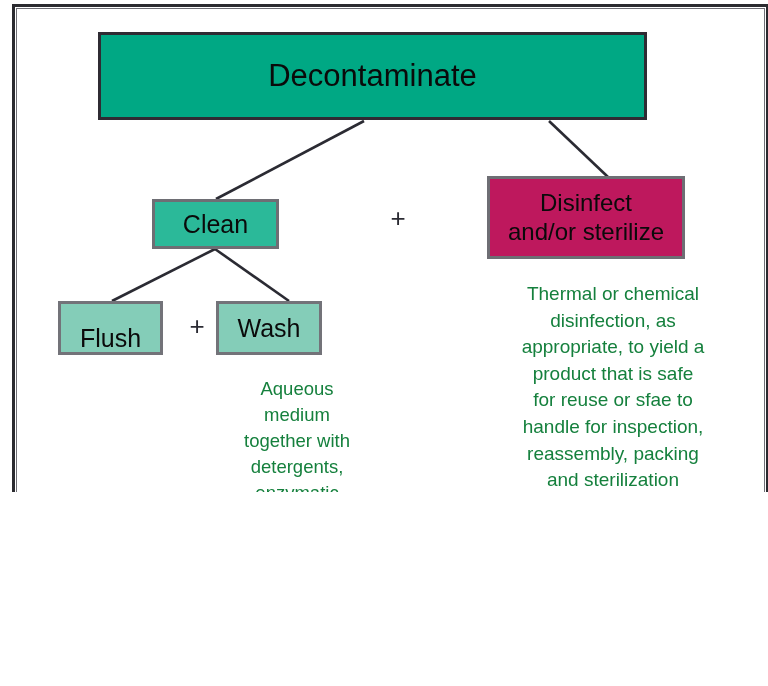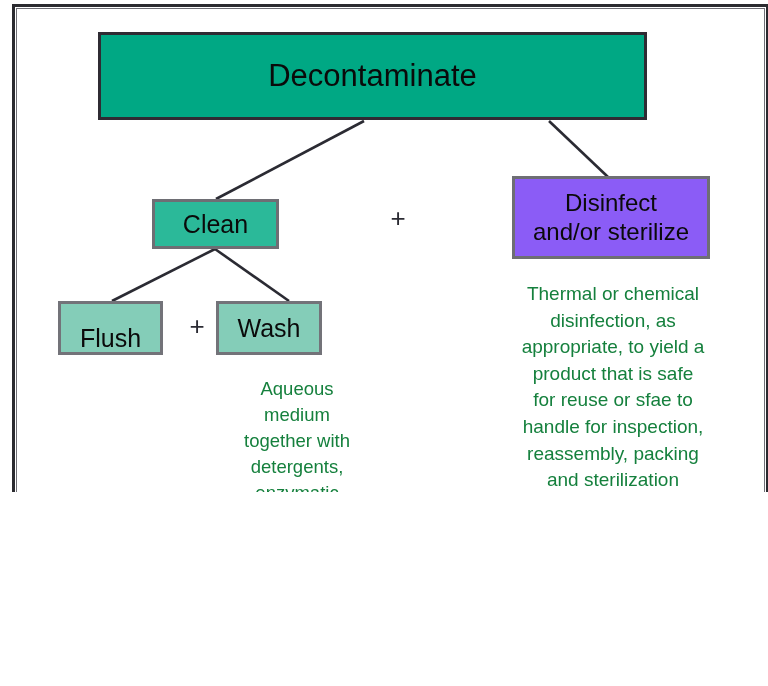--- a/index.html
+++ b/index.html
@@ -67,25 +67,25 @@
     left: 144px;
     top: 199px;
     width: 127px;
     height: 50px;
     background: #2bb999;
     border-width: 3px;
     border-color: #6e6e74;
     font-size: 25px;
   }
   #node-disinfect {
-    left: 504px;
+    left: 479px;
     top: 176px;
     width: 198px;
     height: 83px;
-    background: #8b5cf6;
+    background: #be185d;
     border-width: 3px;
     border-color: #6e6e74;
     font-size: 24px;
     flex-direction: column;
     line-height: 1.18;
   }
 
   
   #node-flush {
     left: 50px;

